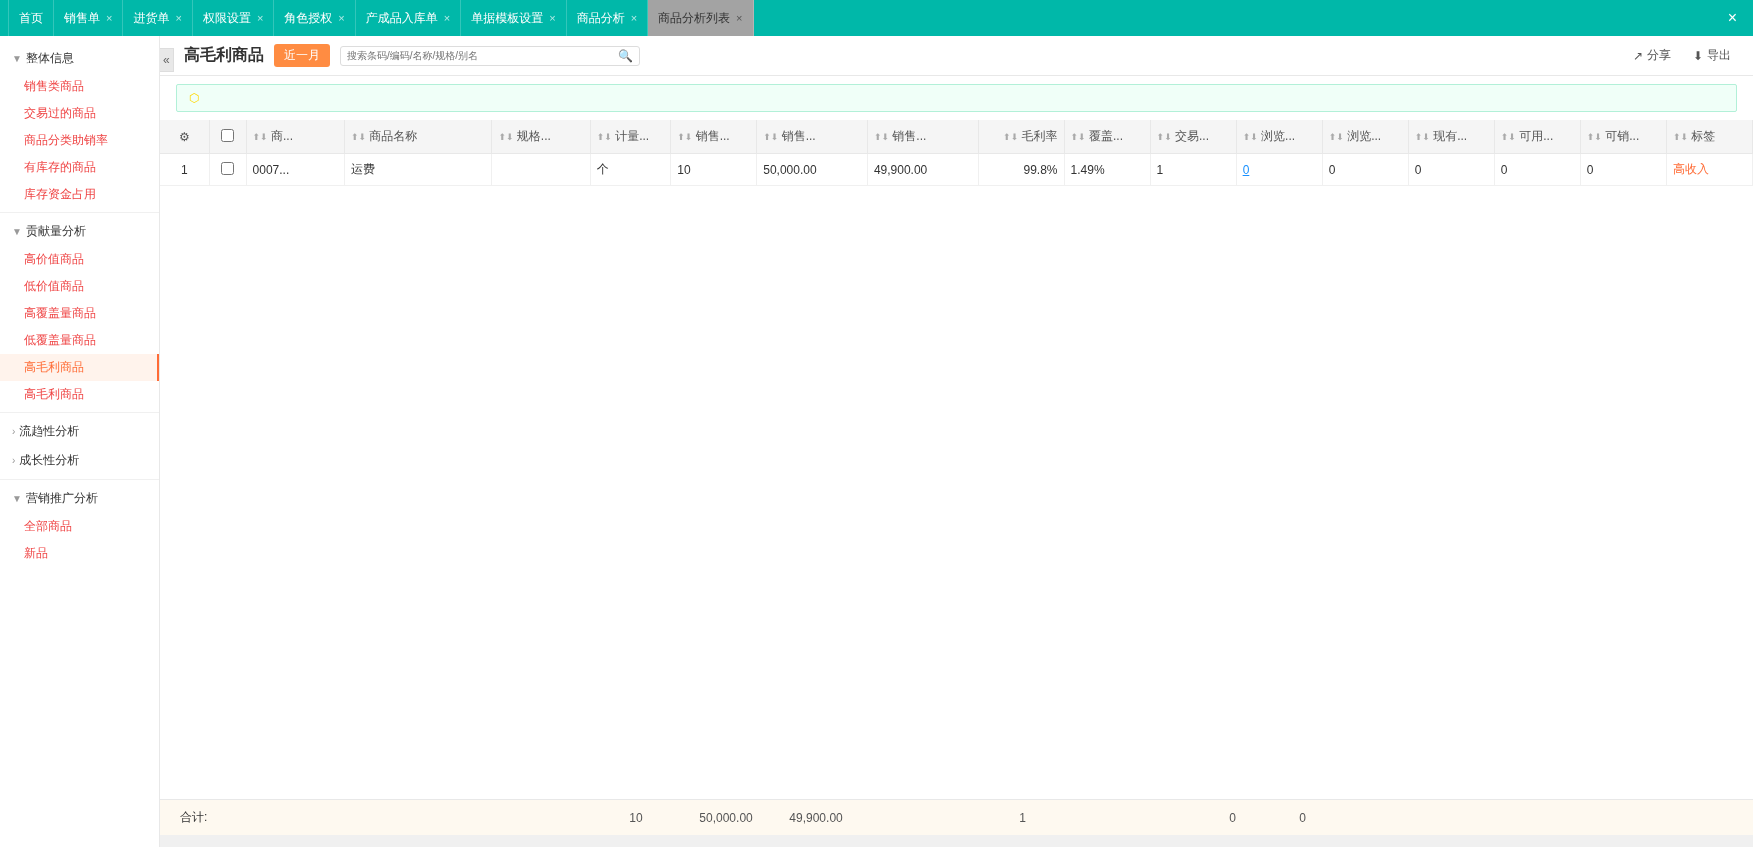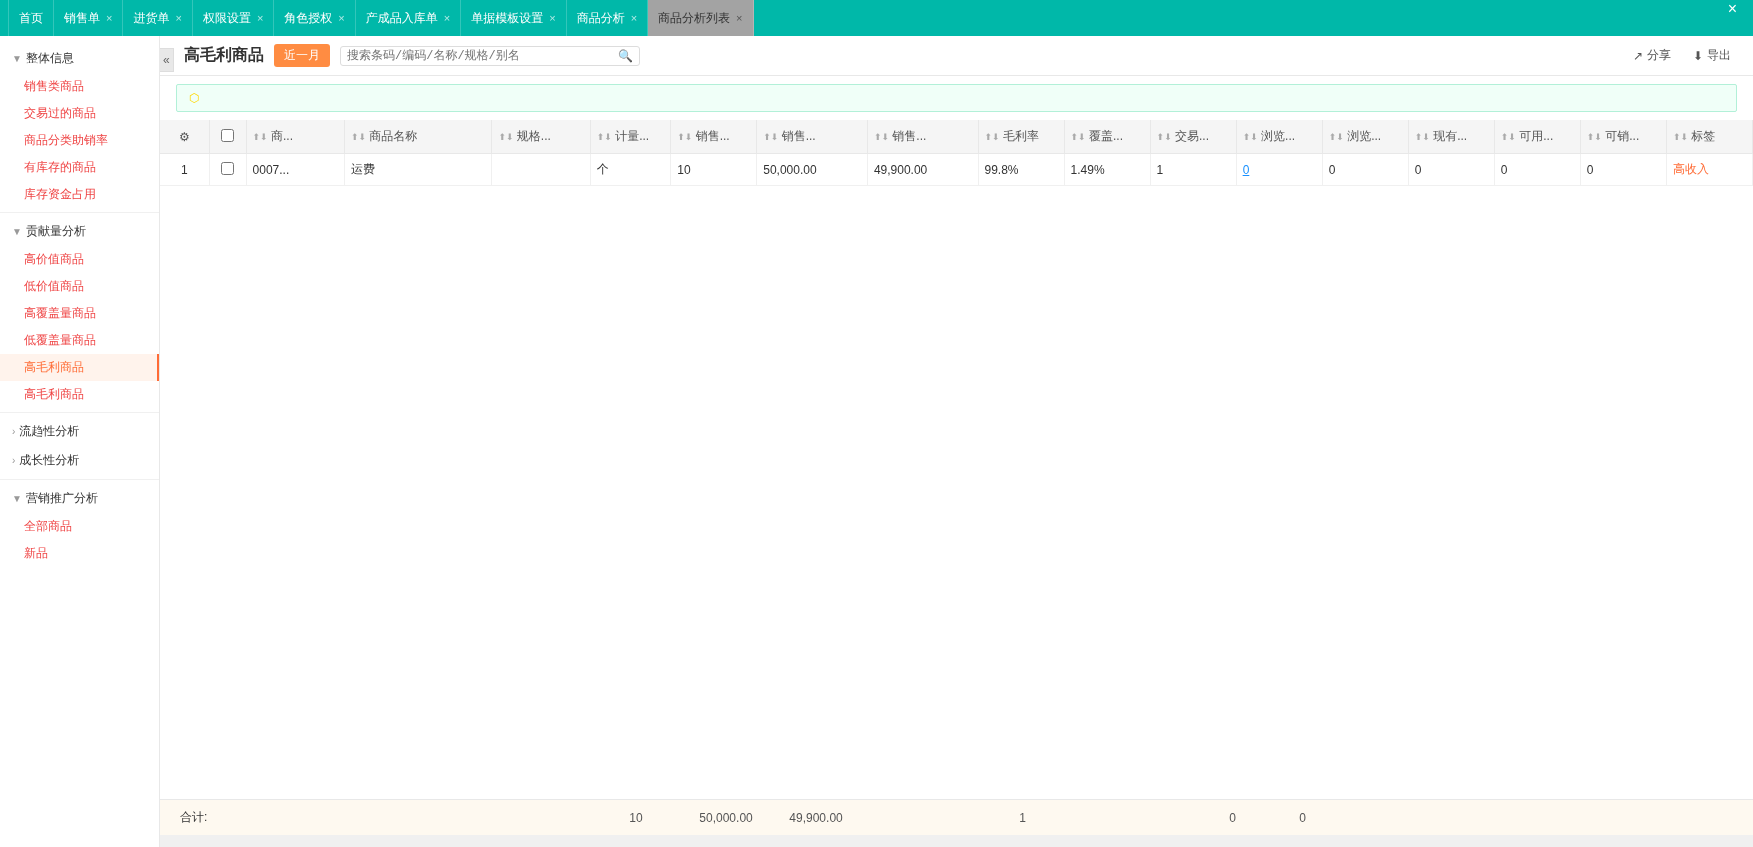--- a/index.html
+++ b/index.html
@@ -2,20 +2,21 @@
 <html><head>
   <meta charset="utf-8">
   <style>
     * { box-sizing: border-box; margin: 0; padding: 0; font-family: 'Microsoft YaHei', Arial, sans-serif; font-size: 12px; }
     body { background: #f5f5f5; overflow: hidden; }
 
     
     .top-nav {
       background: #00b8a9;
       display: flex;
+      align-items: center;
       height: 36px;
       padding: 0 8px;
       color: #fff;
       flex-shrink: 0;
     }
     .nav-tab {
       padding: 0 10px;
       height: 36px;
       display: flex;
       align-items: center;
@@ -124,24 +125,23 @@
       align-items: center;
       border: 1px solid #ddd;
       border-radius: 3px;
       padding: 2px 6px;
       flex: 1;
       max-width: 300px;
     }
     .search-box input {
       border: none;
       outline: none;
-      font-size: 12px;
+      font-size: 10px;
       color: #999;
       width: 100%;
-      font-family: Liberation Mono, monospace;
     }
     .search-icon { color: #aaa; cursor: pointer; }
     .header-spacer { flex: 1; }
     .action-btn {
       display: flex;
       align-items: center;
       gap: 4px;
       color: #555;
       cursor: pointer;
       padding: 3px 6px;
@@ -220,21 +220,21 @@
 
     .col-num { width: 40px; text-align: center; }
     .col-check { width: 30px; text-align: center; }
     .col-code { width: 80px; }
     .col-name { width: 120px; }
     .col-spec { width: 80px; }
     .col-unit { width: 60px; }
     .col-sale1 { width: 70px; }
     .col-sale2 { width: 90px; }
     .col-sale3 { width: 90px; }
-    .col-rate1 { width: 70px; }
+    .col-rate1 { width: 70px; text-align: right; }
     .col-rate2 { width: 70px; }
     .col-trans { width: 70px; }
     .col-view1 { width: 70px; }
     .col-view2 { width: 70px; }
     .col-exist { width: 70px; }
     .col-avail { width: 70px; }
     .col-sale4 { width: 70px; }
     .col-tag { width: 70px; }
 
     .footer-cells {

